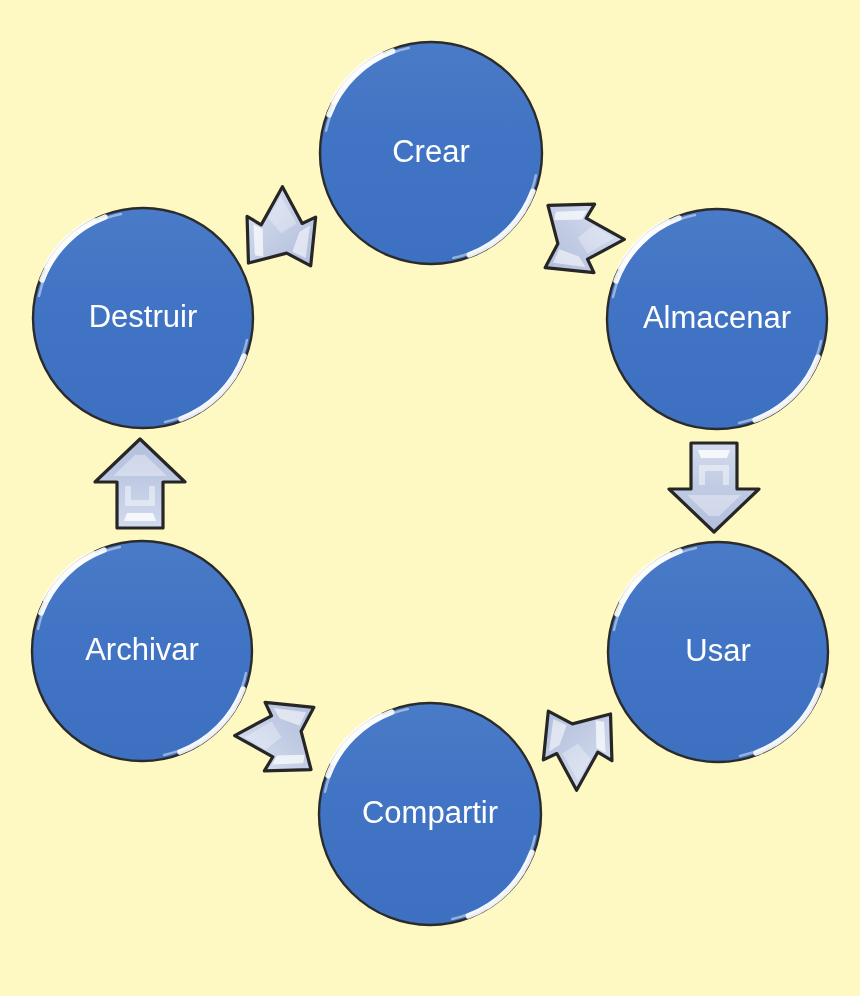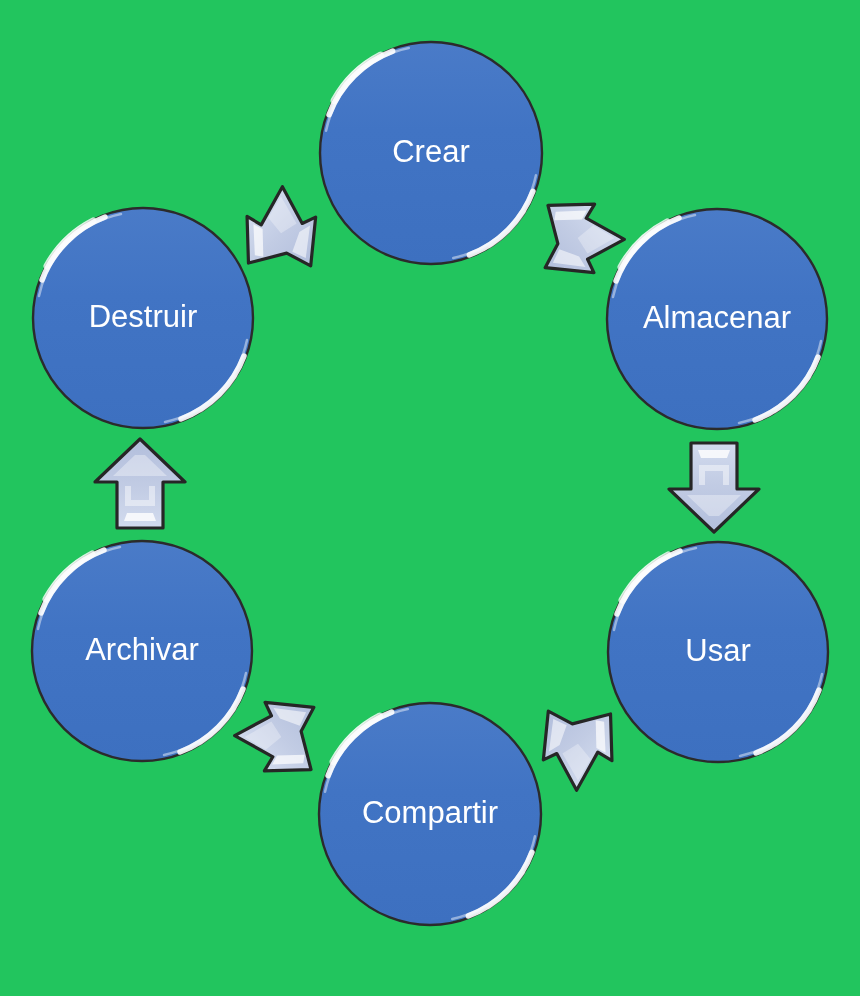--- a/index.html
+++ b/index.html
@@ -4,21 +4,21 @@
 <style>
   html, body {
     margin: 0;
     padding: 0;
     background: #ffffff;
   }
   #canvas {
     position: relative;
     width: 860px;
     height: 996px;
-    background: #22c55e;
+    background: #fef9c3;
     overflow: hidden;
     font-family: "Liberation Sans", sans-serif;
   }
   #diagram-svg {
     position: absolute;
     left: 0;
     top: 0;
     width: 860px;
     height: 996px;
   }

